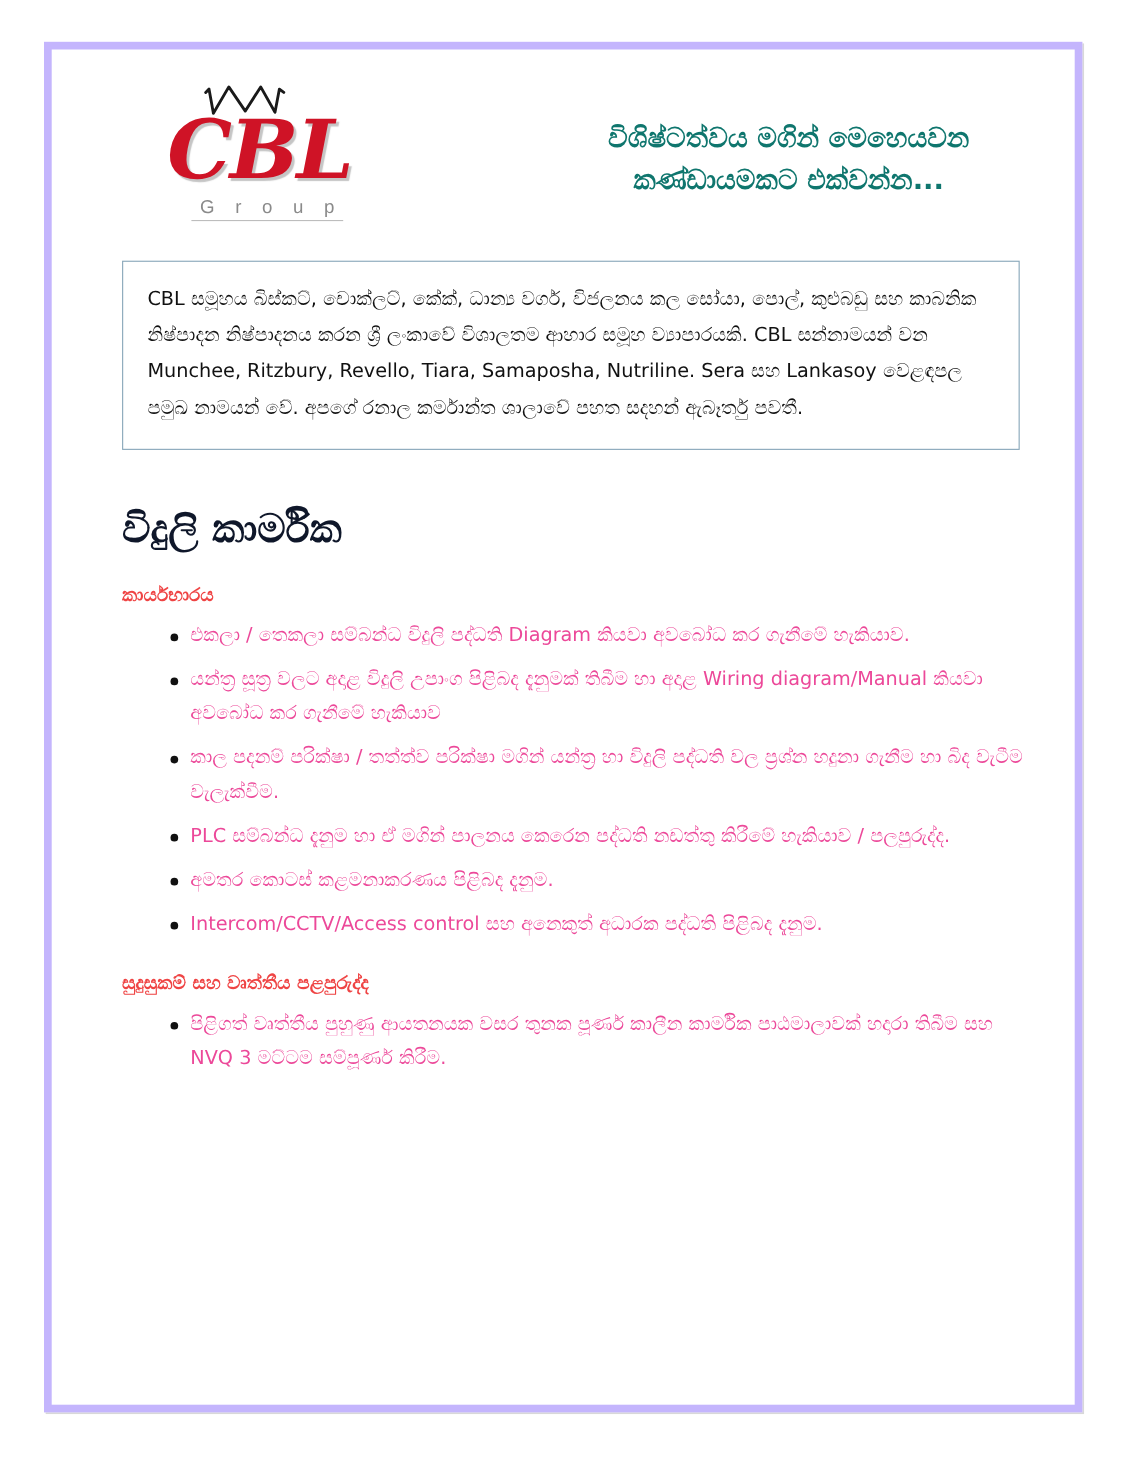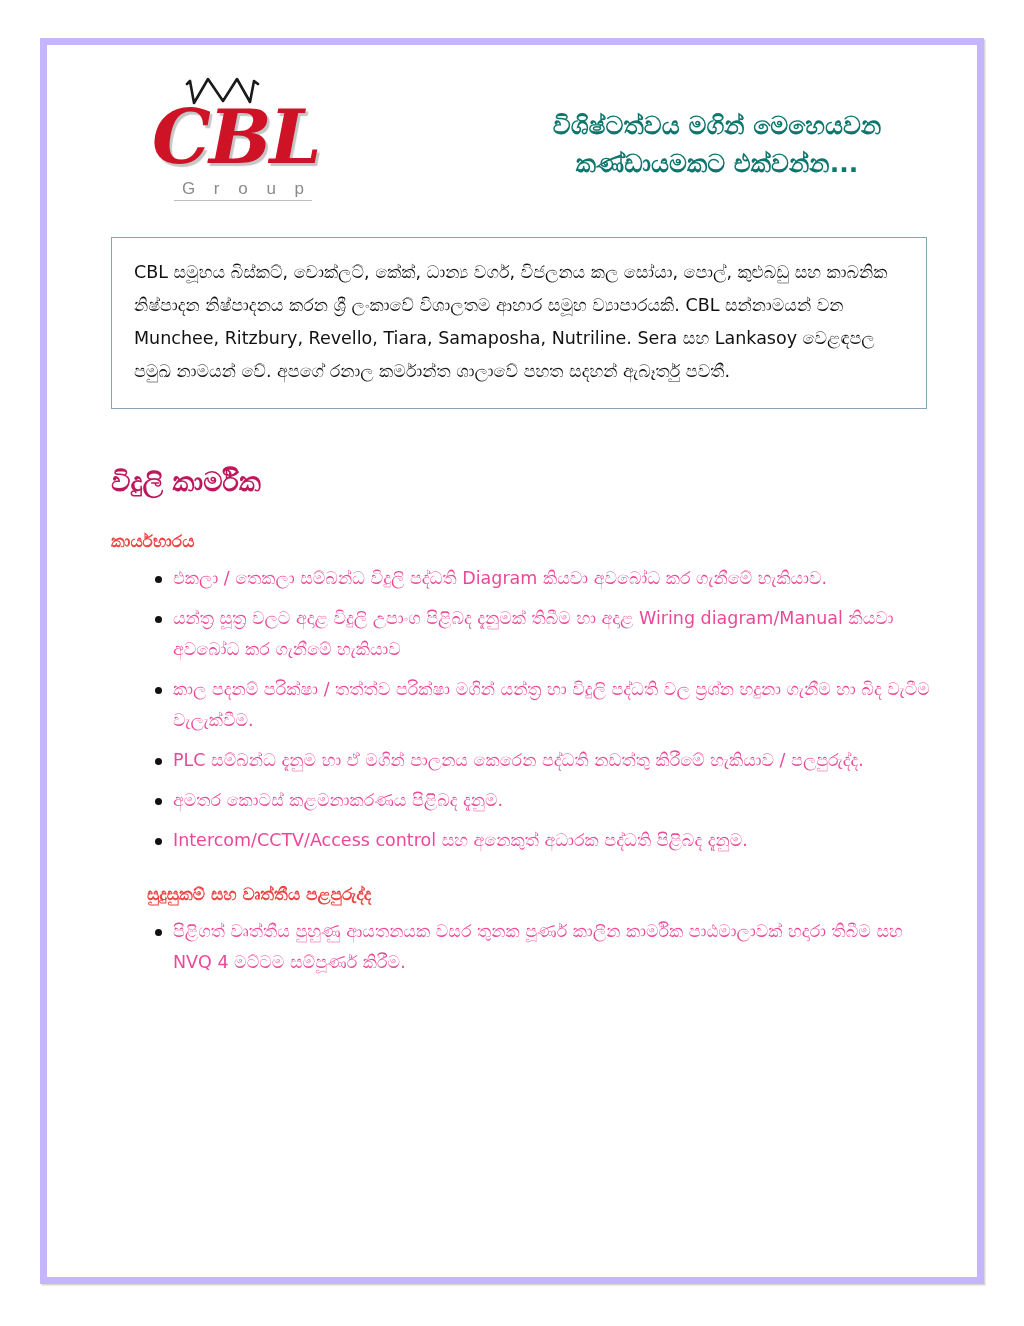--- a/index.html
+++ b/index.html
@@ -118,34 +118,34 @@
   
   .body-area {
     position: absolute;
     left: 64px;
     top: 420px;
     width: 830px;
   }
   .section-title {
     font-family: "DejaVu Sans", "Liberation Sans", sans-serif;
     font-weight: 700;
-    font-size: 27px;
+    font-size: 36px;
     line-height: 34px;
-    color: #be185d;
+    color: #0f172a;
     margin: 0 0 30px 0;
   }
   .sub-title {
     font-family: "DejaVu Sans", "Liberation Sans", sans-serif;
     font-weight: 700;
     font-size: 17px;
     line-height: 24px;
     color: #ef4444;
     margin: 0 0 10px 0;
   }
-  .sub-title.second { margin-top: 26px; margin-left: 36px; }
+  .sub-title.second { margin-top: 26px; }
 
   ul.bullets {
     list-style: none;
     margin: 0;
     padding: 0;
   }
   ul.bullets > li {
     position: relative;
     padding-left: 62px;
     margin: 0 0 9px 0;
@@ -201,17 +201,17 @@
       <li>යන්ත්‍ර සූත්‍ර වලට අදාළ විදුලි උපාංග පිළිබද දැනුමක් තිබීම හා අදාළ Wiring diagram/Manual කියවා අවබෝධ කර ගැනීමේ හැකියාව</li>
       <li>කාල පදනම් පරික්ෂා / තත්ත්ව පරික්ෂා මගින් යන්ත්‍ර හා විදුලි පද්ධති වල ප්‍රශ්න හදුනා ගැනීම හා බිද වැටීම වැලැක්වීම.</li>
       <li>PLC සම්බන්ධ දැනුම හා ඒ මගින් පාලනය කෙරෙන පද්ධති නඩත්තු කිරීමේ හැකියාව / පලපුරුද්ද.</li>
       <li>අමතර කොටස් කළමනාකරණය පිළිබද දැනුම.</li>
       <li>Intercom/CCTV/Access control සහ අනෙකුත් අධාරක පද්ධති පිළිබද දැනුම.</li>
     </ul>
 
     <h2 class="sub-title second">සුදුසුකම් සහ වෘත්තීය පළපුරුද්ද</h2>
 
     <ul class="bullets">
-      <li>පිළිගත් වෘත්තීය පුහුණු ආයතනයක වසර තුනක පූර්ණ කාලීන කාර්මික පාඨමාලාවක් හදාරා තිබීම සහ NVQ 4 මට්ටම සම්පූර්ණ කිරීම.</li>
+      <li>පිළිගත් වෘත්තීය පුහුණු ආයතනයක වසර තුනක පූර්ණ කාලීන කාර්මික පාඨමාලාවක් හදාරා තිබීම සහ NVQ 3 මට්ටම සම්පූර්ණ කිරීම.</li>
     </ul>
 
   </div>
 </div>
 
 </body></html>

